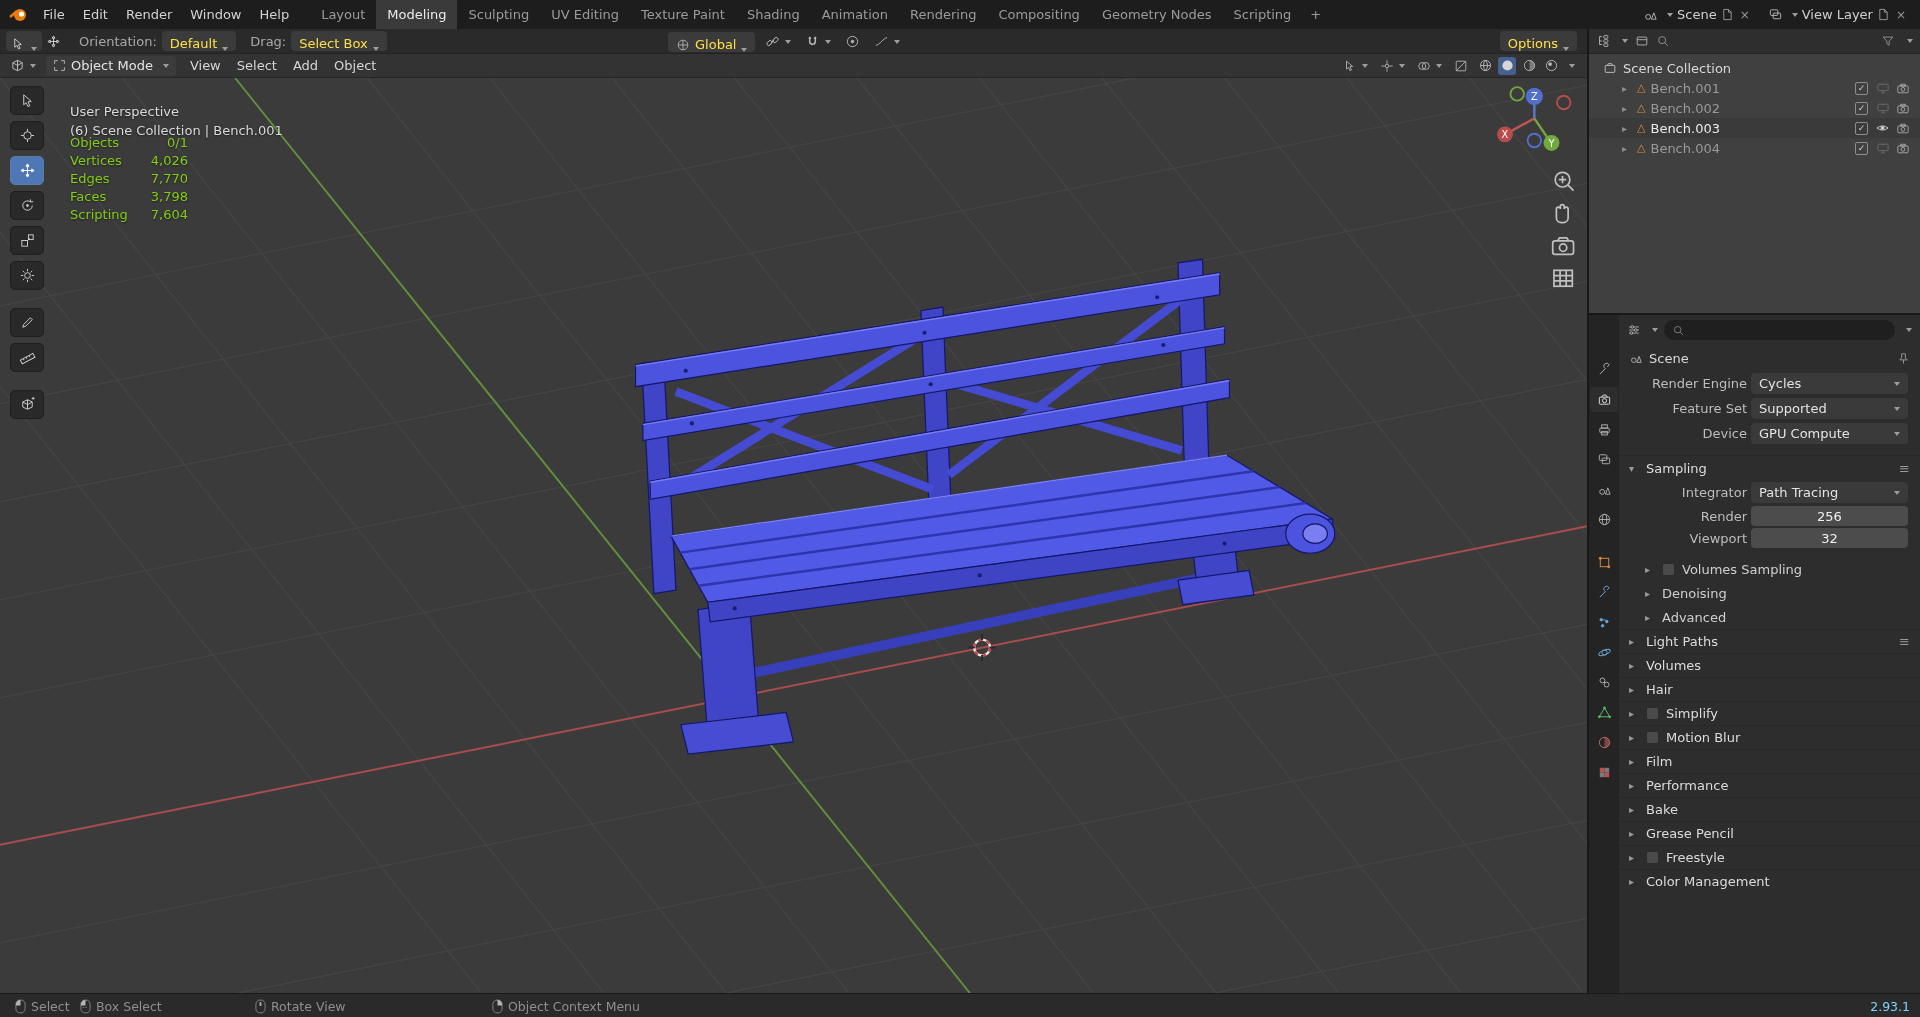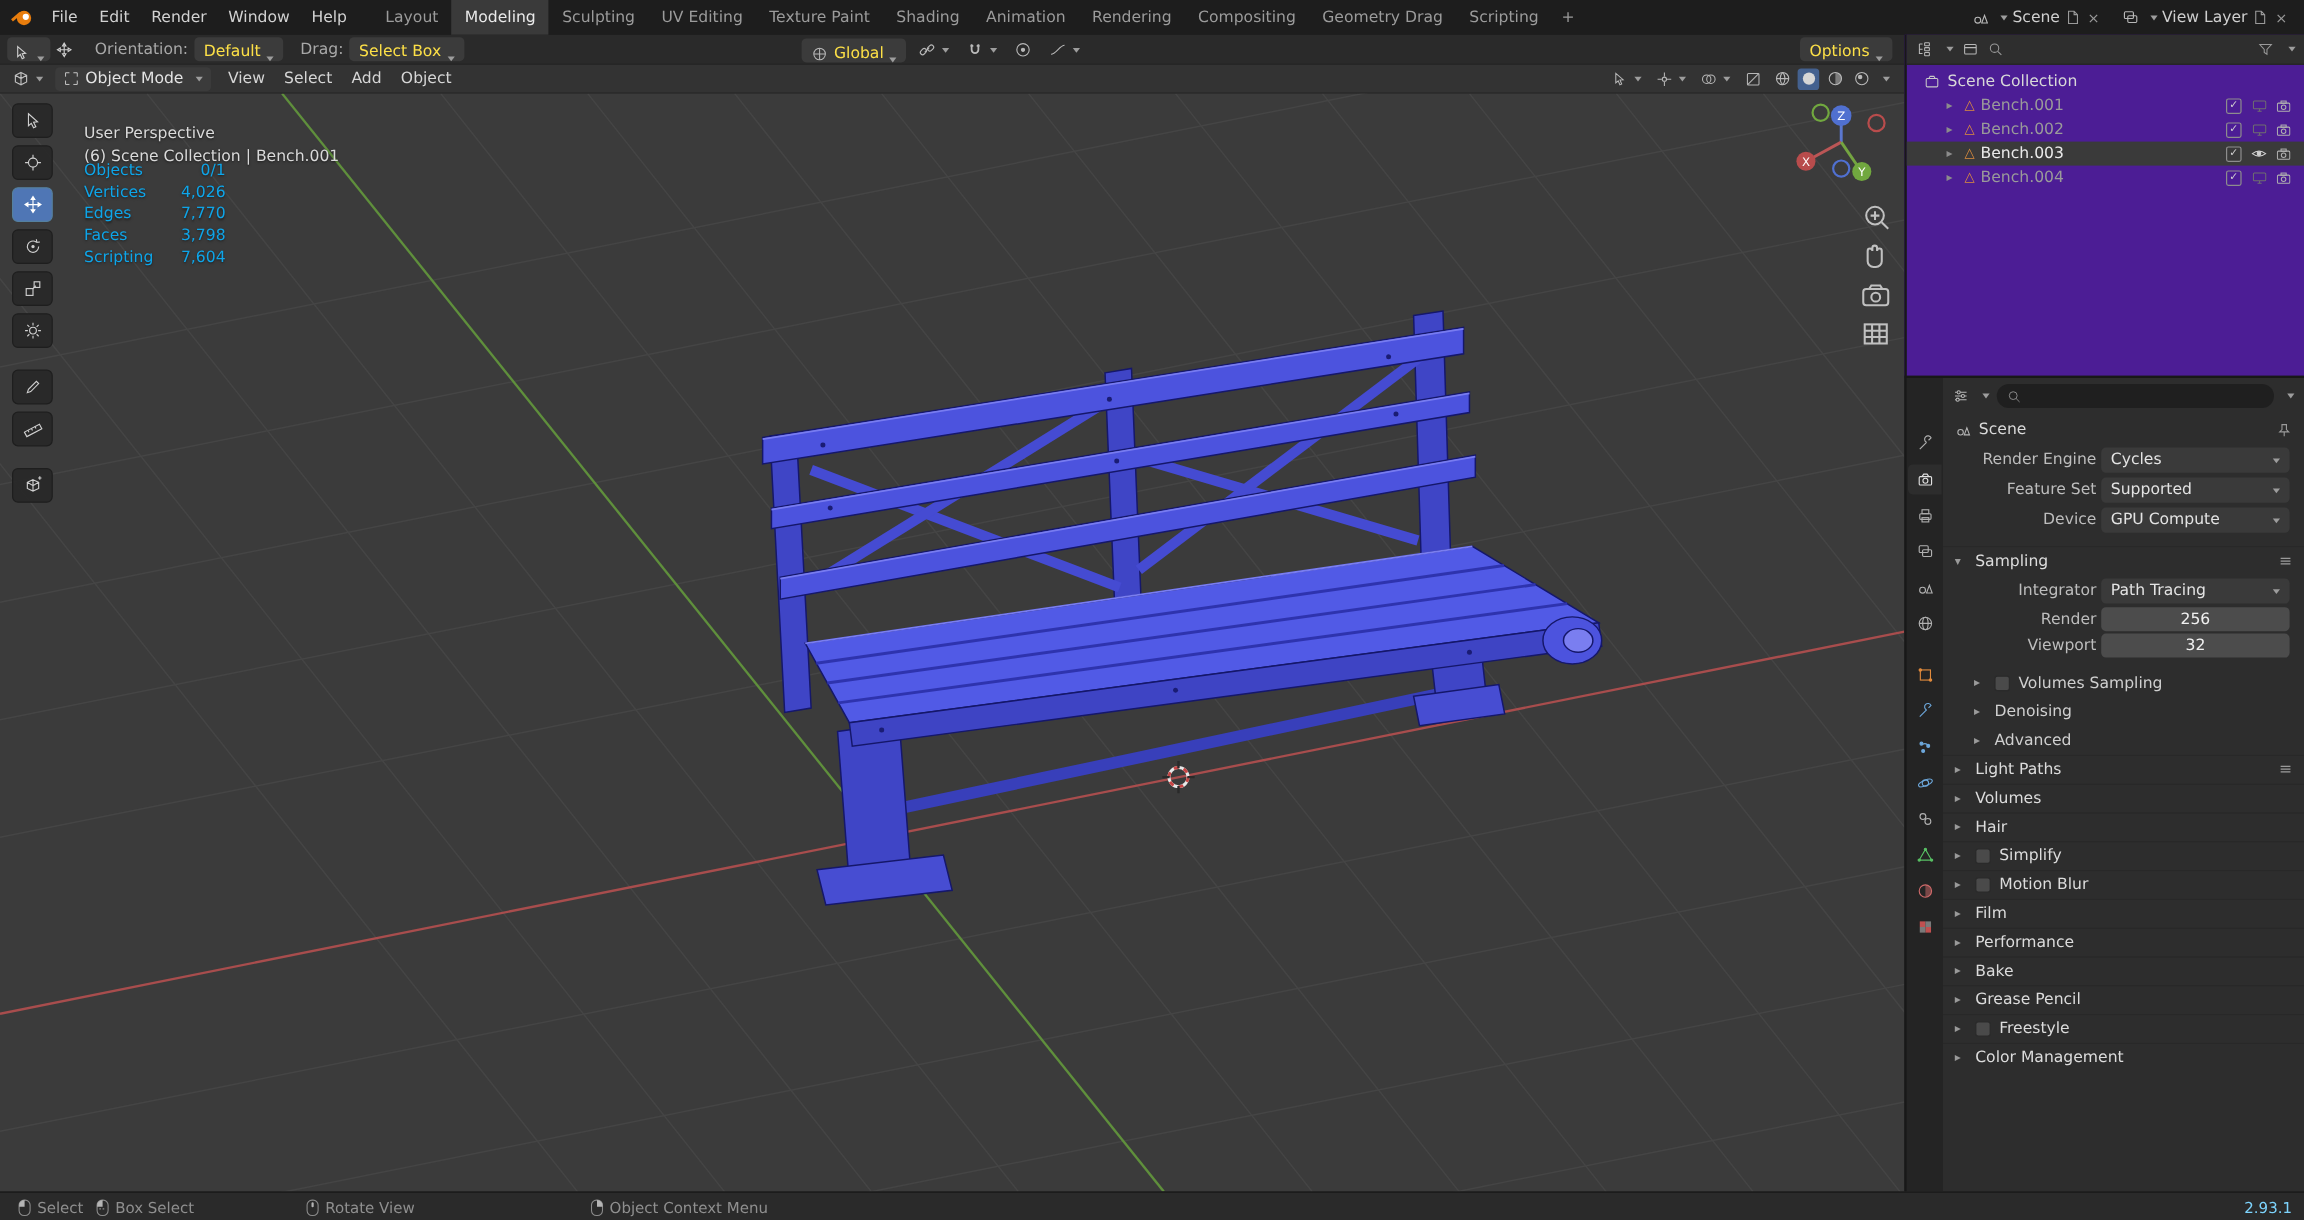--- a/index.html
+++ b/index.html
@@ -31,29 +31,29 @@
 .row3{left:0;top:54px;width:1587px;height:24px;background:#333333;display:flex;align-items:center;padding:0 6px;border-bottom:1px solid #262626}
 .vmenu{padding:0 8px;line-height:24px;color:#d6d6d6}
 .mode-pill{background:#3b3b3b;border-radius:4px;height:20px;display:inline-flex;align-items:center;padding:0 7px;gap:5px;margin:0 6px;color:#e4e4e4}
 .vh-right{margin-left:auto;display:flex;align-items:center;gap:4px;padding-right:6px}
 .shade{width:18px;height:18px;display:flex;align-items:center;justify-content:center;border-radius:3px}
 .shade.active{background:#44618f}
 
 .viewport{left:0;top:78px;width:1587px;height:915px;background:#3b3b3b;overflow:hidden}
 .vp-svg{position:absolute;left:0;top:0;width:1587px;height:915px}
 .vp-info{position:absolute;left:70px;top:24px;color:#dadada;line-height:19px;text-shadow:0 1px 2px rgba(0,0,0,.55)}
-.vp-stats{position:absolute;left:70px;top:56px;color:#0ea5e9;text-shadow:0 1px 2px rgba(0,0,0,.5)}
+.vp-stats{position:absolute;left:70px;top:56px;color:#84cc16;text-shadow:0 1px 2px rgba(0,0,0,.5)}
 .srow{display:grid;grid-template-columns:62px 56px;line-height:18px}
 .sval{text-align:right}
 .left-toolbar{position:absolute;left:10px;top:8px;display:flex;flex-direction:column;gap:6px}
 .tool-btn{width:34px;height:29px;background:rgba(40,40,40,.93);border:1px solid #1e1e1e;border-radius:5px;display:flex;align-items:center;justify-content:center}
 .tool-btn.active{background:#4f76b5;border-color:#55809f}
 .tb-gap{height:6px}
 
-.outliner{left:1587px;top:29px;width:333px;height:286px;background:#4c1d95;border-left:2px solid #181818;border-bottom:2px solid #181818}
+.outliner{left:1587px;top:29px;width:333px;height:286px;background:#404040;border-left:2px solid #181818;border-bottom:2px solid #181818}
 .ol-header{height:25px;background:#2e2e2e;display:flex;align-items:center;padding:0 7px;gap:7px;border-bottom:1px solid #242424}
 .ol-body{padding-top:4px}
 .ol-row{height:20px;display:flex;align-items:center;position:relative;color:#9a9a9a}
 .ol-root{color:#d8d8d8;padding-left:14px;gap:6px}
 .ol-item{padding-left:33px;gap:5px}
 .ol-item.active{background:#3a3a3a;color:#eaeaea}
 .ol-arrow{color:#8c8c8c;font-size:10px;width:10px}
 .ol-tri{color:#dd8d3e;font-size:11px;line-height:10px}
 .ol-check{position:absolute;right:52px;width:13px;height:13px;border:1px solid #8d8d8d;border-radius:2px;display:flex;align-items:center;justify-content:center;font-size:9px;color:#d0d0d0}
 .ol-mid{position:absolute;right:31px}
@@ -107,21 +107,21 @@
   <div class="tabs">
     <span class="tab">Layout</span>
     <span class="tab active">Modeling</span>
     <span class="tab">Sculpting</span>
     <span class="tab">UV Editing</span>
     <span class="tab">Texture Paint</span>
     <span class="tab">Shading</span>
     <span class="tab">Animation</span>
     <span class="tab">Rendering</span>
     <span class="tab">Compositing</span>
-    <span class="tab">Geometry Drag</span>
+    <span class="tab">Geometry Nodes</span>
     <span class="tab">Scripting</span>
     <span class="tab add">+</span>
   </div>
   <div class="tb-right">
     <div class="tb-widget">
       <span class="wicon">
         <svg viewBox="0 0 16 16" width="15" height="15" fill="none" stroke="#b8b8b8">
             <circle cx="5.5" cy="10.5" r="2.6"></circle>
             <path d="M9,13 L11.5,6.2 L14,13 Z"></path>
           </svg>

